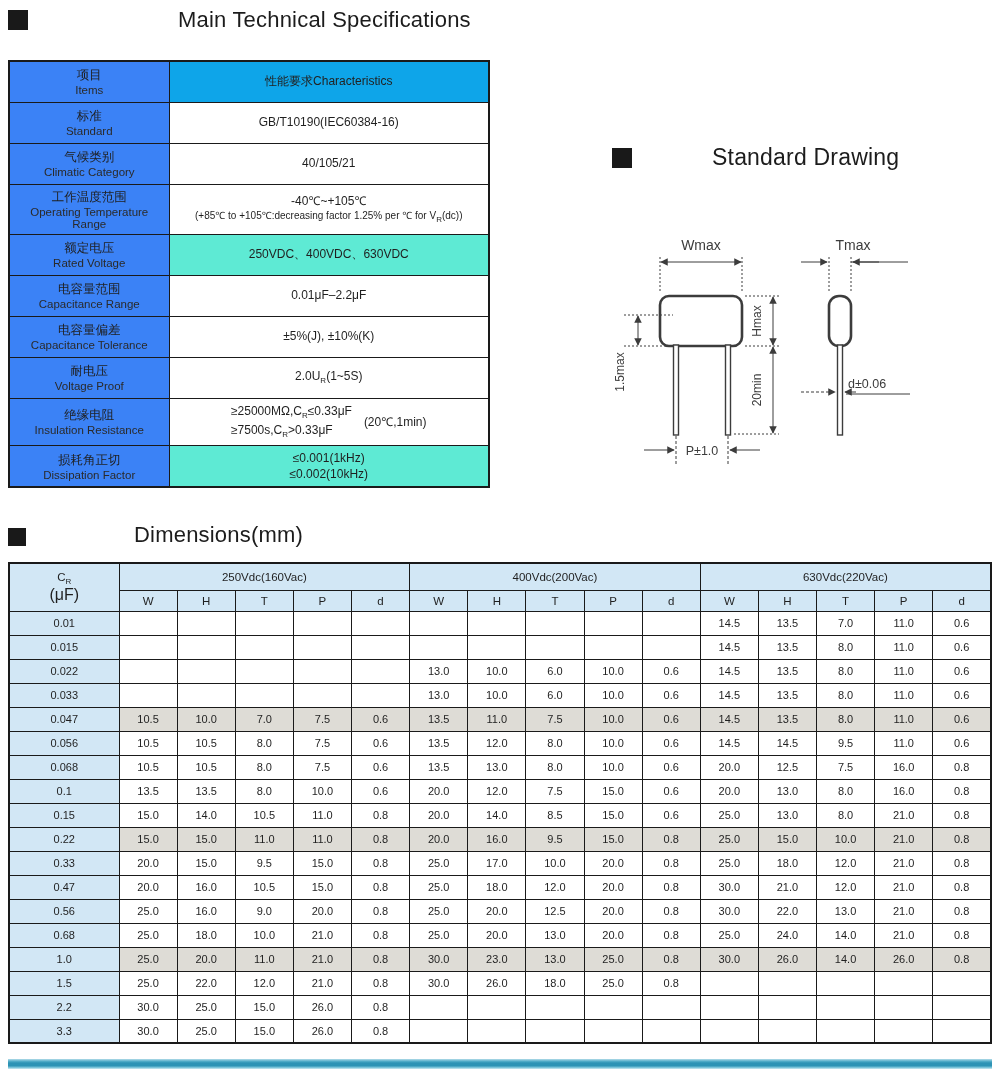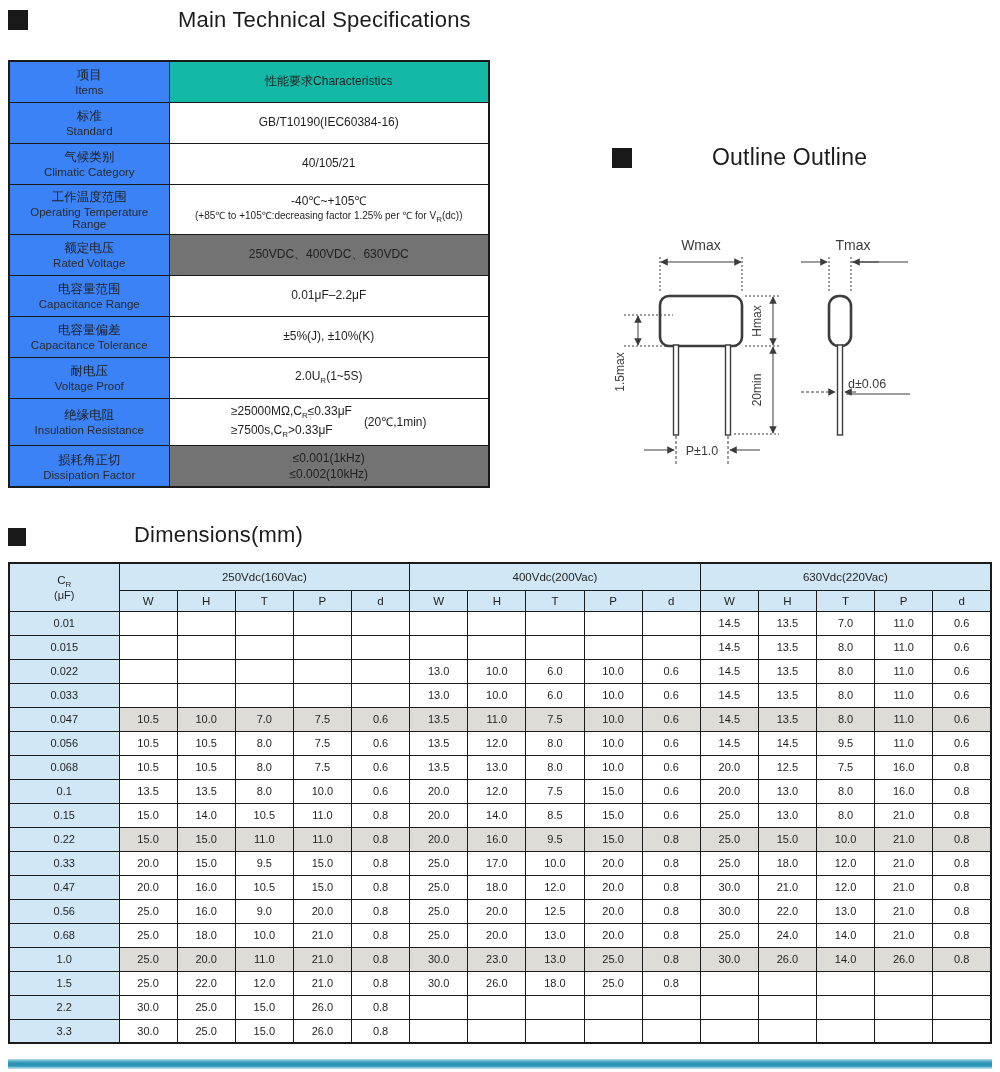--- a/index.html
+++ b/index.html
@@ -19,42 +19,42 @@
 
   
   table { border-collapse:collapse; }
   .spec-table { position:absolute; left:8px; top:60px; width:482px; table-layout:fixed; border:2px solid #1a1a1a; }
   .spec-table td, .spec-table th { border:1px solid #1a1a1a; vertical-align:middle; }
   .spec-table .label { width:160px; background:#3b82f6; text-align:center; padding:4px 2px; }
   .spec-table .label .zh { font-size:12.5px; color:#1f1f1f; }
   .spec-table .label .en { font-size:11.5px; color:#2a2a2a; }
   .spec-table .value { text-align:center; font-size:12px; color:#1f1f1f; padding:4px 20px; background:#fff; }
   .spec-table tr { height:41px; }
-  .spec-table .shaded { background:#737373; }
+  .spec-table .shaded { background:#5eead4; }
   .spec-table sub { font-size:8px; }
   .spec-table .line.small { font-size:10px; }
   .spec-table .lines.left { text-align:left; display:inline-block; }
   .spec-table .vwrap.with-note { display:flex; align-items:center; justify-content:center; gap:12px; }
   .spec-table .lines .line { line-height:1.35; }
   .spec-table .note { font-size:12px; }
-  .spec-table thead th { background:#14b8a6; font-weight:normal; }
+  .spec-table thead th { background:#0ea5e9; font-weight:normal; }
   .spec-table thead .chars { font-size:12px; }
 
   
   .dims-table { position:absolute; left:8px; top:562px; width:984px; table-layout:fixed; border:2px solid #1a1a1a; }
   .dims-table th, .dims-table td { border:1px solid #1a1a1a; text-align:center; vertical-align:middle; font-weight:normal; }
   .dims-table thead th { background:#d2e7f5; font-size:11.5px; color:#1f1f1f; }
   .dims-table thead tr.grp { height:27px;margin-left:40px; }
   .dims-table thead tr.ltr { height:21px; }
   .dims-table tbody tr { height:24px; }
   .dims-table tbody td { font-size:11px; color:#1f1f1f; background:#fff; }
   .dims-table tbody td.cap { background:#d2e7f5; }
   .dims-table tbody td.shaded { background:#dedcd6; }
   .dims-table .caphead sub { font-size:8px; }
-  .dims-table .caphead .unit { display:block; font-size:11px; }
+  .dims-table .caphead .unit { display:block; font-size:16px; }
 
   
   .drawing { position:absolute; left:598px; top:216px; }
   .drawing text { font-family:"Liberation Sans", sans-serif; fill:#3c3c3c; }
 
   
   .bottom-bar { position:absolute; left:8px; top:1059px; width:984px; height:10px;
     background:linear-gradient(180deg,#b5dde9 0%,#55aec9 22%,#2d93b5 40%,#2d93b5 68%,#7ec6da 86%,#cfe9f1 100%); }
 </style>
 </head>
@@ -194,21 +194,21 @@
                 <div class="line">≤0.001(1kHz)</div>
                 <div class="line">≤0.002(10kHz)</div>
               </div>
             </div>
           </td>
         </tr>
       </tbody>
   </table>
 
   <span class="bullet b-outline"></span>
-  <div class="h-title t-outline">Outline Outline</div>
+  <div class="h-title t-outline">Standard Drawing</div>
 
   <svg class="drawing" width="400" height="290" viewBox="0 0 400 290">
     <defs>
       <marker id="ar" viewBox="0 0 10 10" refX="9" refY="5" markerWidth="7.5" markerHeight="7.5" orient="auto-start-reverse">
         <path d="M0,0 L10,5 L0,10 z" fill="#3c3c3c"></path>
       </marker>
     </defs>
 
     <g stroke="#3c3c3c" fill="none" stroke-width="1">
 

